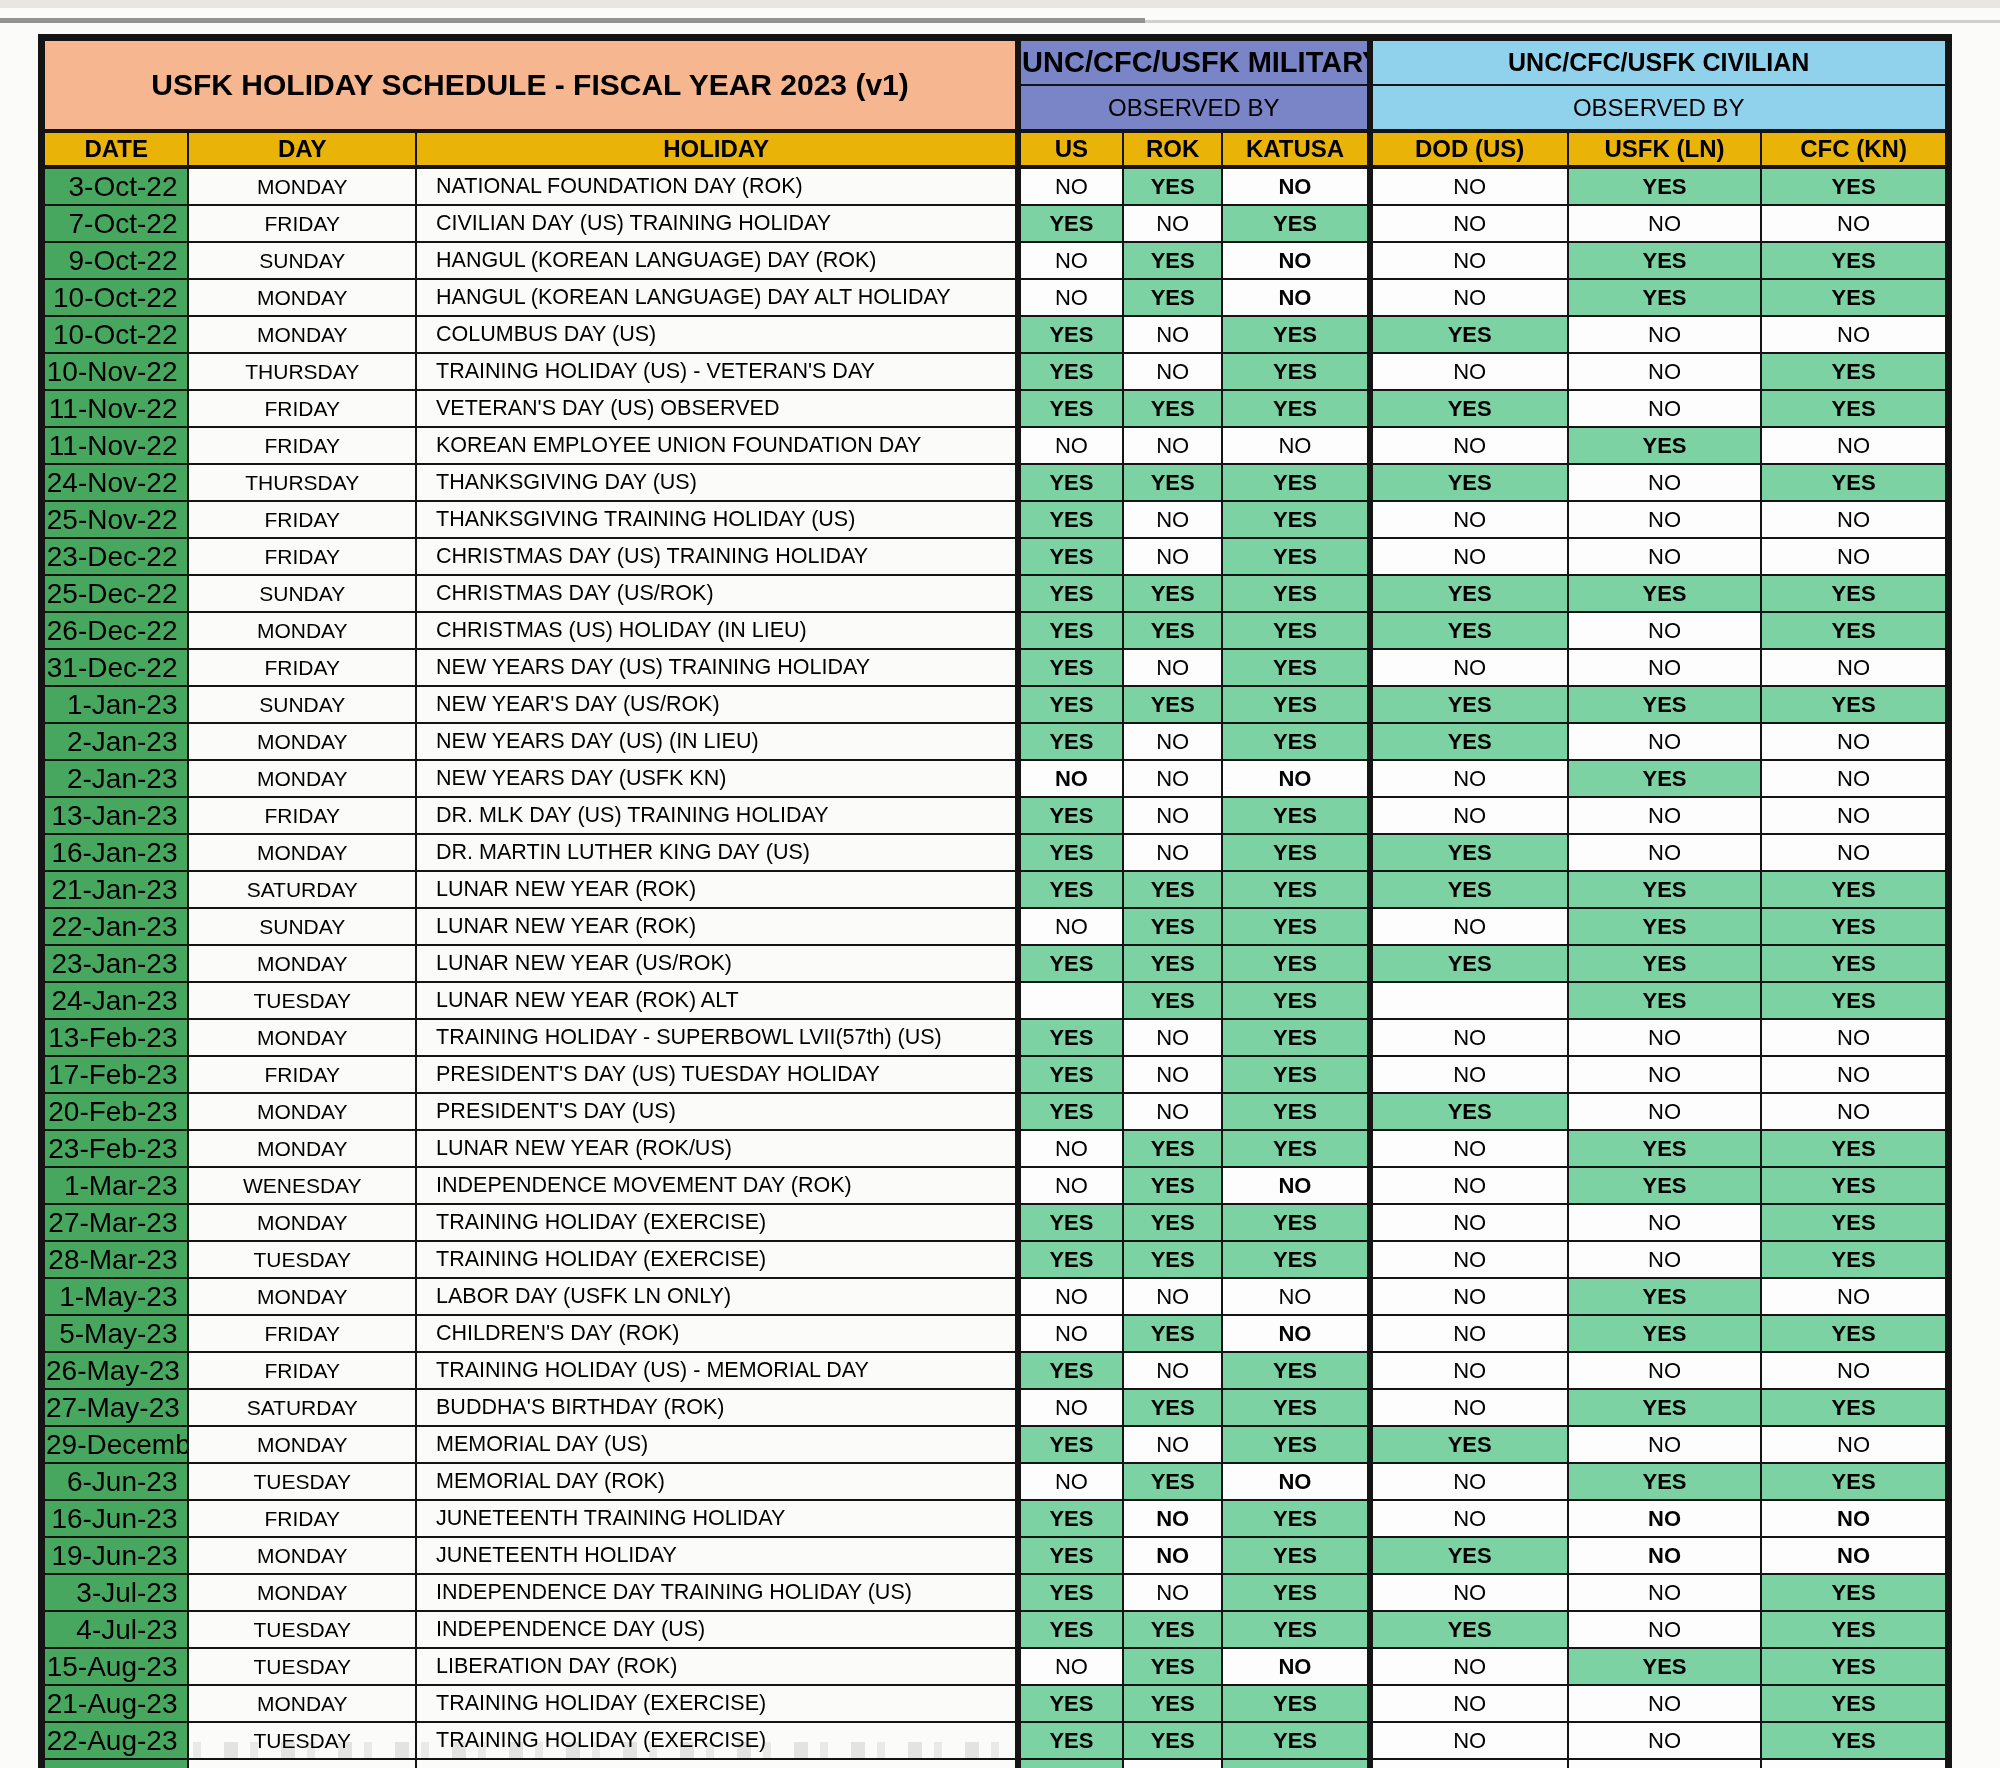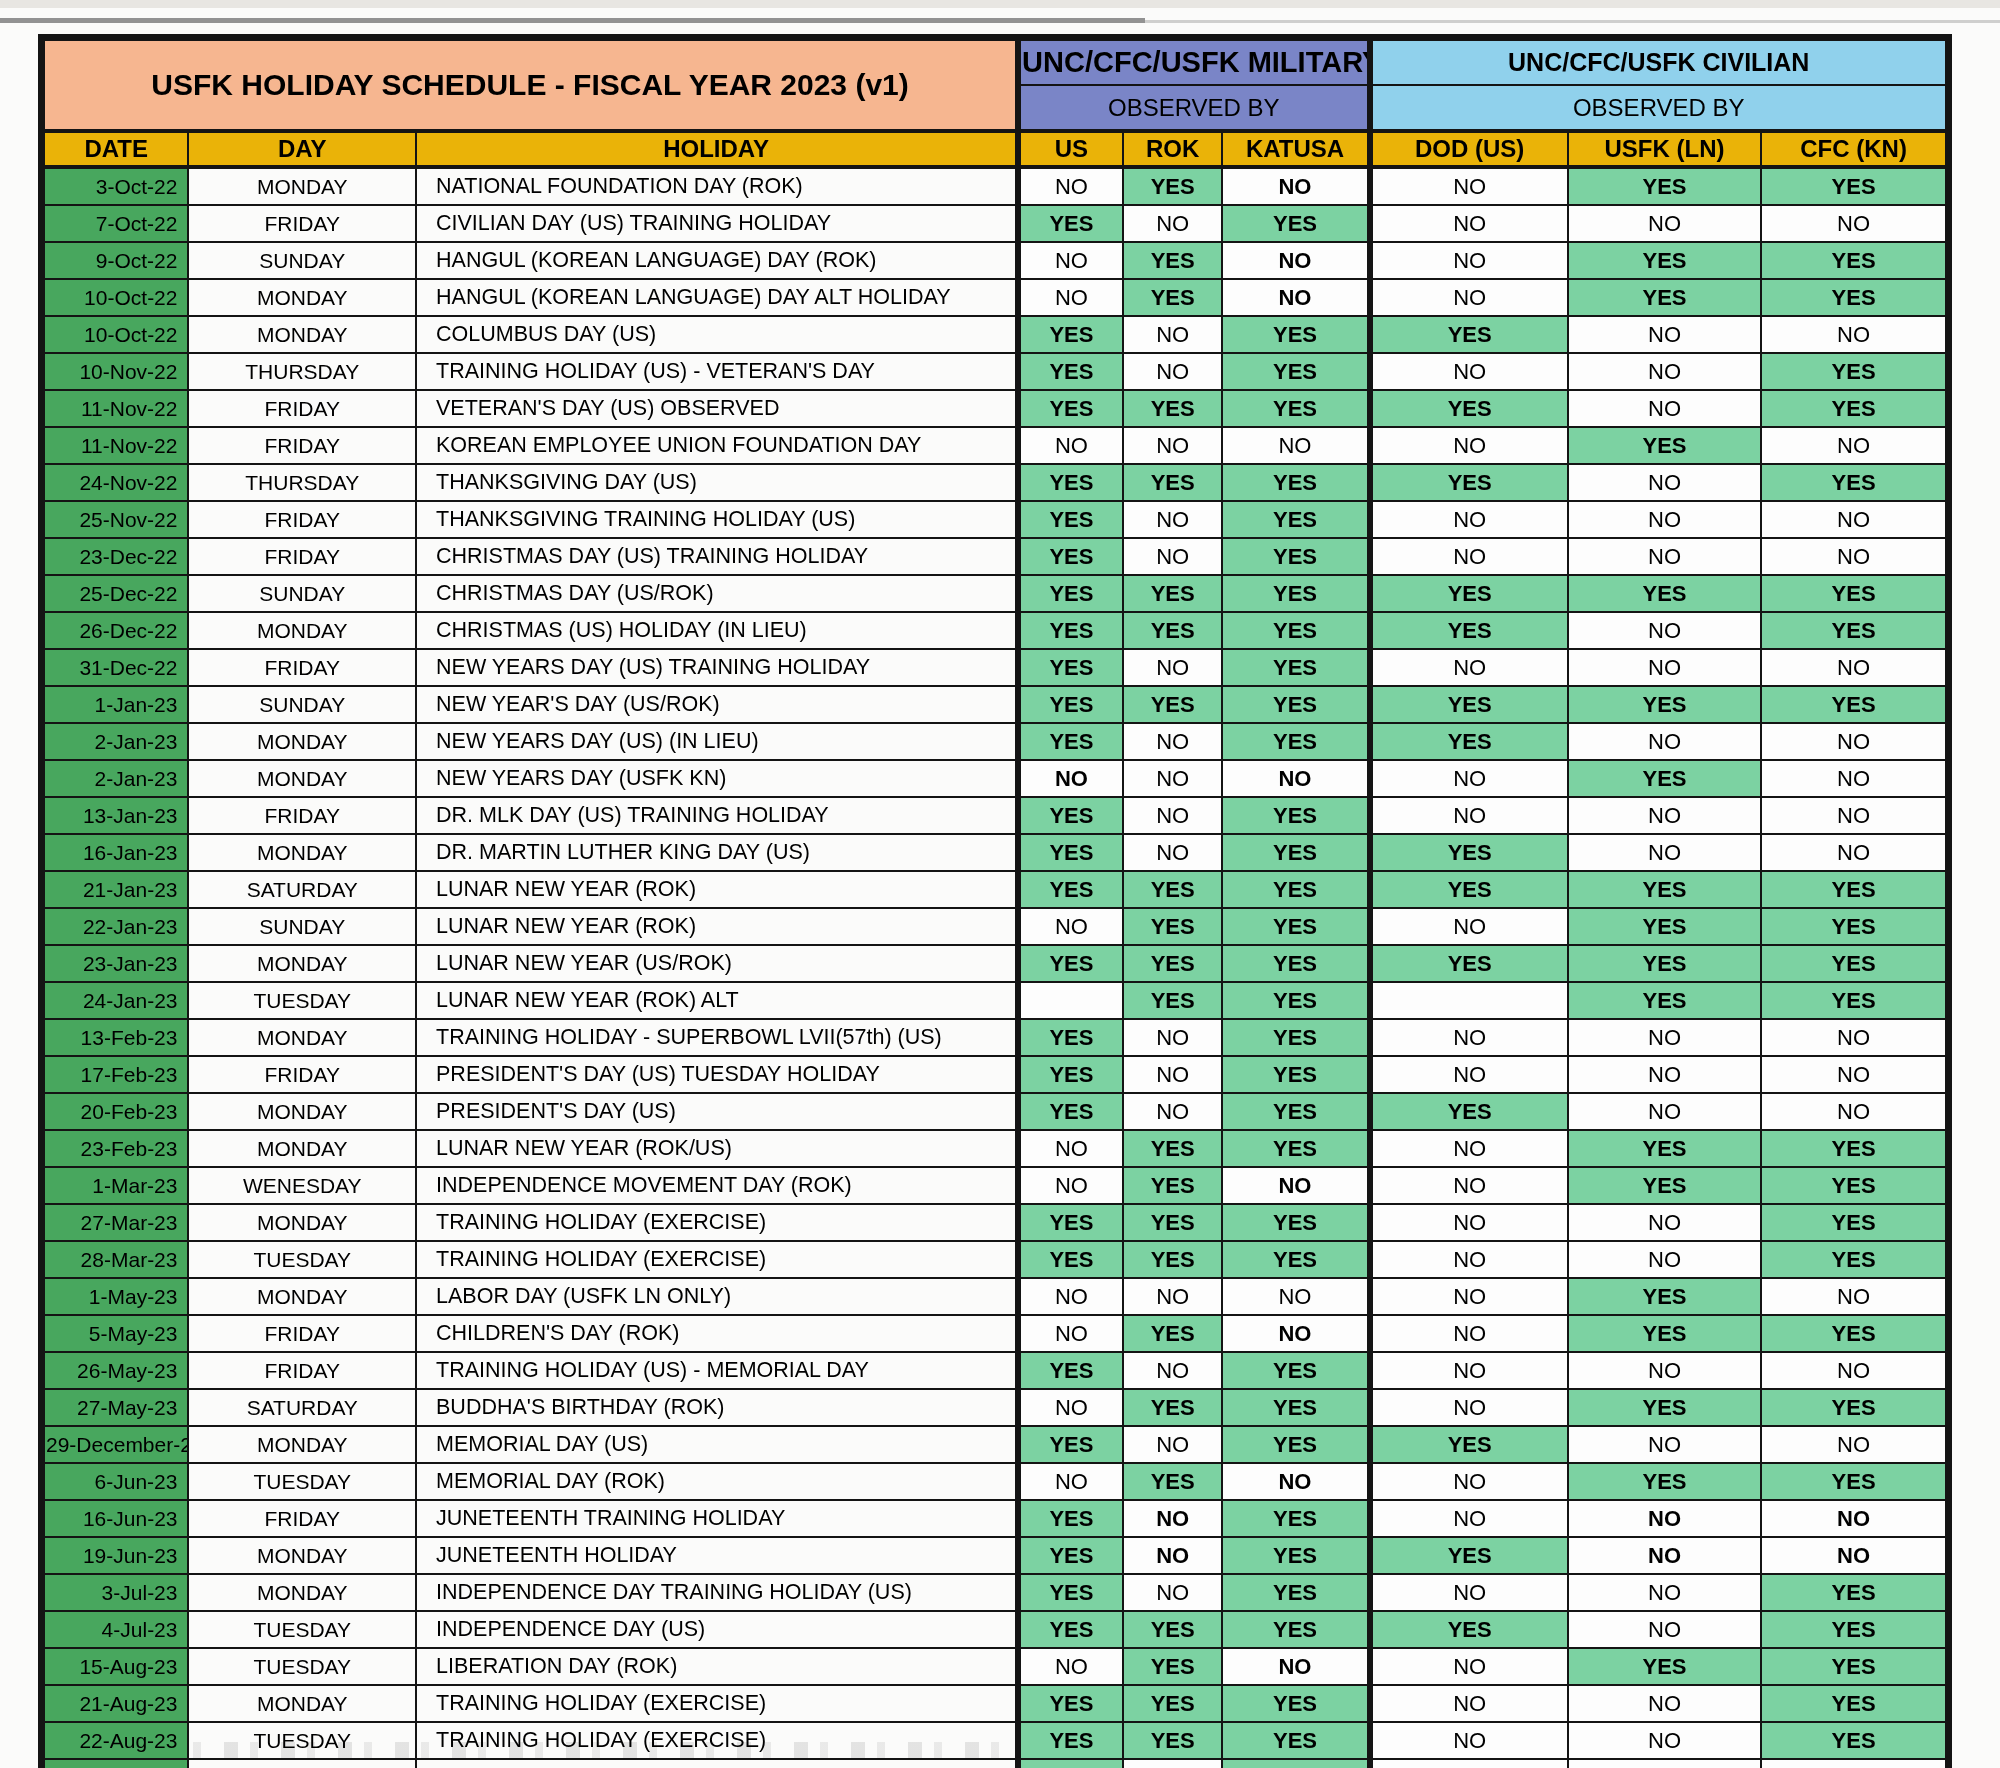--- a/index.html
+++ b/index.html
@@ -19,21 +19,21 @@
   }
   .sched th,.sched td{border:2px solid #141414;overflow:hidden;white-space:nowrap;}
   .sched thead th{text-align:center;}
   .title-cell{background:#f6b690;font-size:30px;font-weight:bold;height:82px;}
   .mil-title{background:#7a85c7;font-size:29px;font-weight:bold;height:41px;}
   .civ-title{background:#90d1ec;font-size:25px;font-weight:bold;height:41px;}
   .mil-sub{background:#7a85c7;font-size:24px;font-weight:normal;height:41px;}
   .civ-sub{background:#90d1ec;font-size:24px;font-weight:normal;height:41px;}
   .colhead th{background:#eab308;font-size:24px;font-weight:bold;height:30px;border-top-width:4px;border-bottom-width:4px;}
   tbody td{height:33px;font-size:21px;border-top-width:3px;border-bottom-width:3px;}
-  td.date{background:#48a75e;text-align:right;padding-right:10px;font-size:21px;}
+  td.date{background:#48a75e;text-align:right;padding-right:10px;font-size:28px;}
   td.day{text-align:center;}
   td.holiday{text-align:left;padding-left:19px;font-size:21.5px;}
   td.val{text-align:center;font-size:22px;}
   td.yes{background:#7cd2a2;font-weight:bold;}
   td.no{background:#fdfdfd;font-weight:normal;}
   td.empty{background:#fdfdfd;}
   td.bold{font-weight:bold;}
   .sep{border-left-width:6px !important;}
 </style>
 </head>

